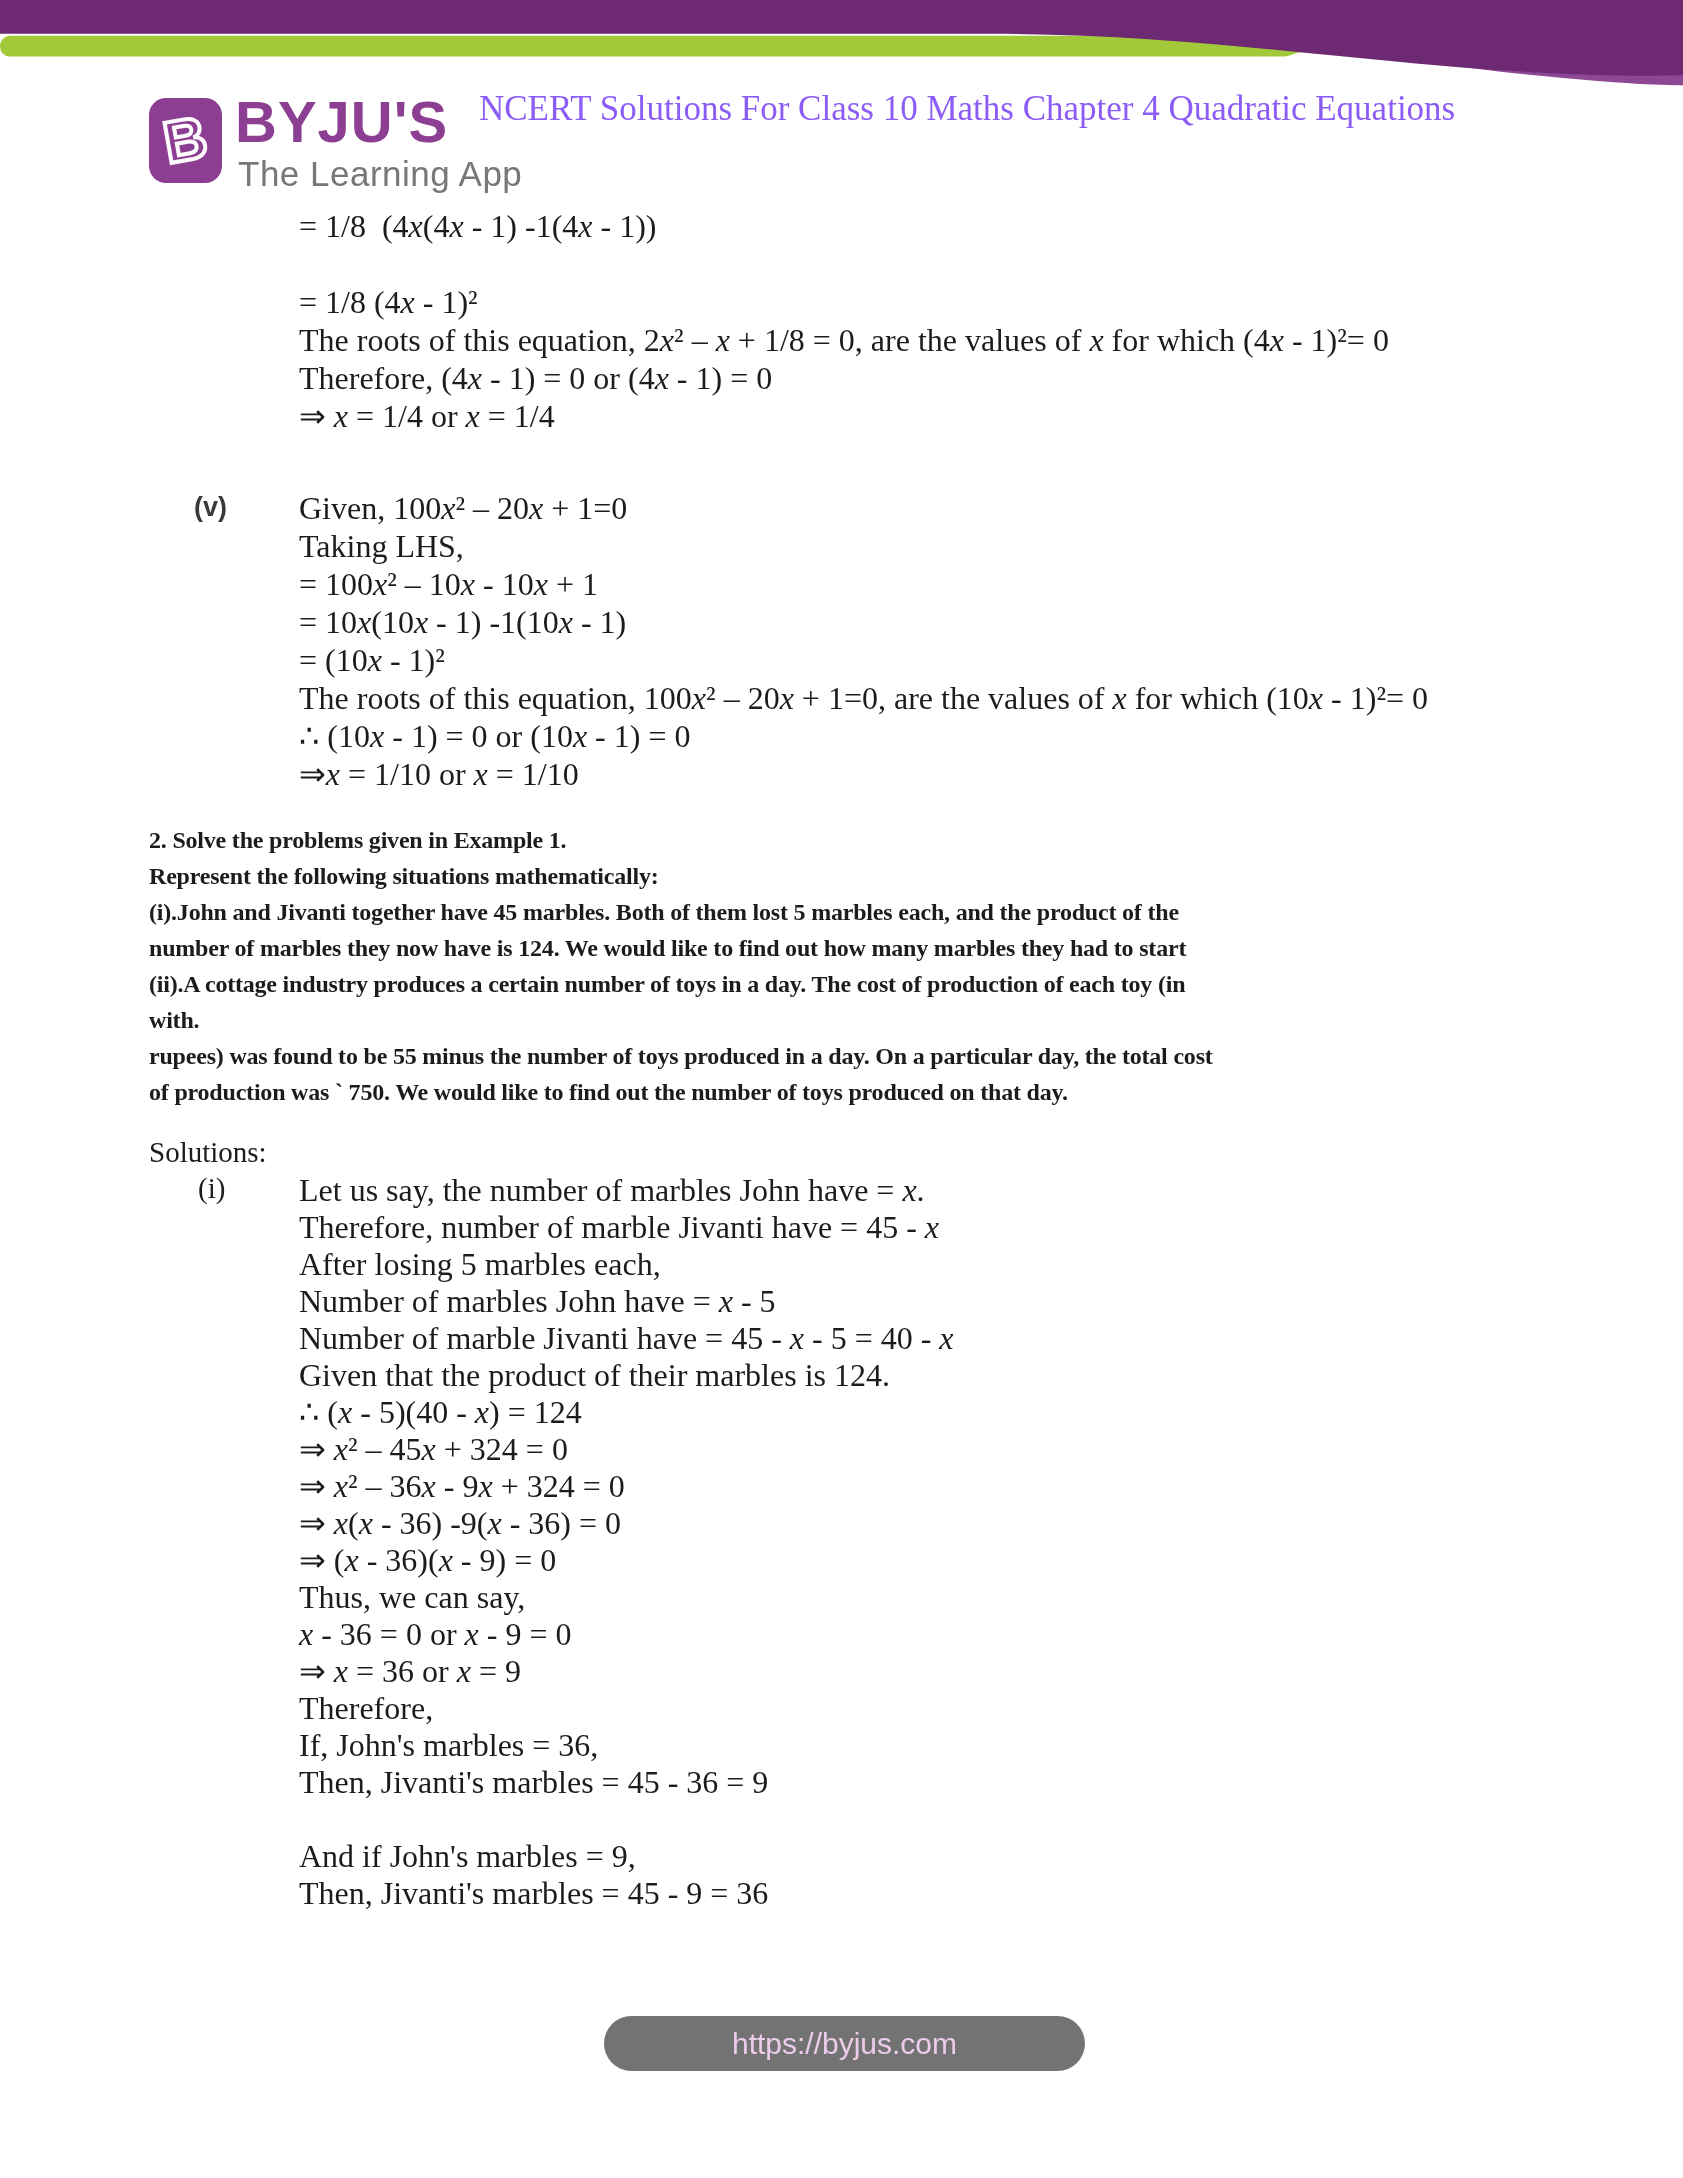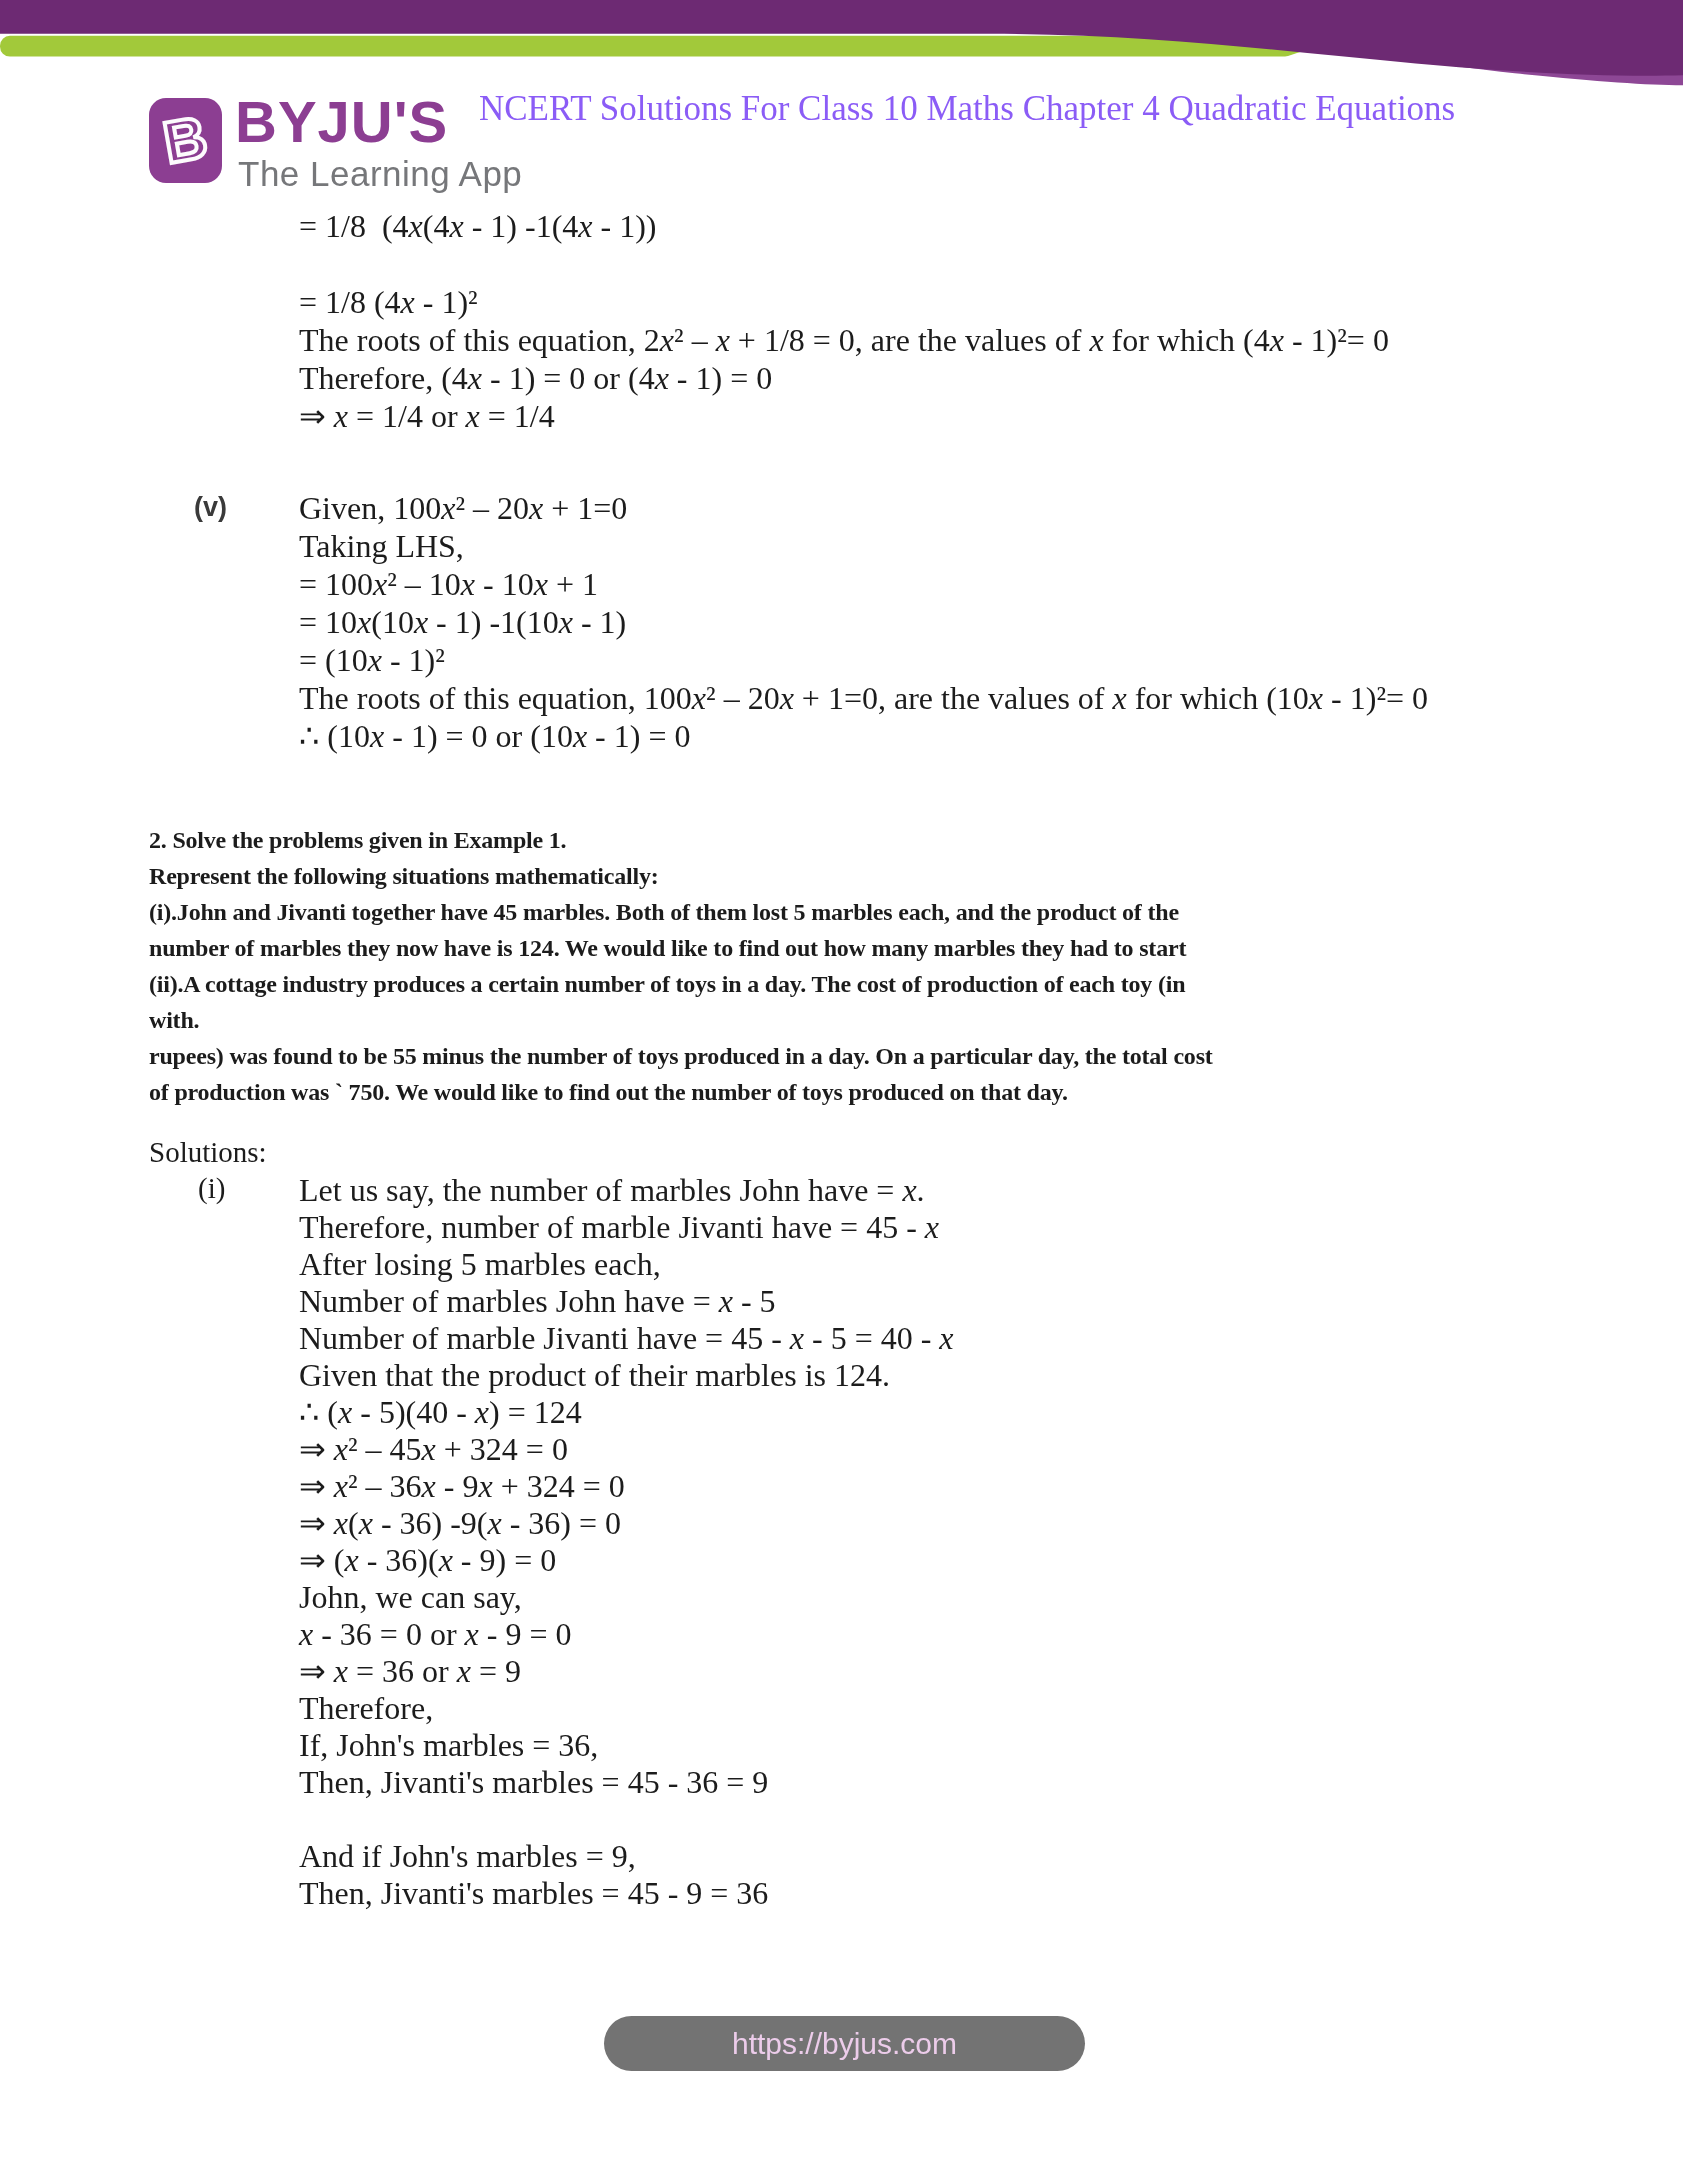--- a/index.html
+++ b/index.html
@@ -71,20 +71,21 @@
 
   <div class="abs" id="label-v">(v)</div>
   <div class="abs mathblock" id="block-v">
       <div class="line">Given, 100<i>x</i>² – 20<i>x</i> + 1=0</div>
       <div class="line">Taking LHS,</div>
       <div class="line">= 100<i>x</i>² – 10<i>x</i> - 10<i>x</i> + 1</div>
       <div class="line">= 10<i>x</i>(10<i>x</i> - 1) -1(10<i>x</i> - 1)</div>
       <div class="line">= (10<i>x</i> - 1)²</div>
       <div class="line">The roots of this equation, 100<i>x</i>² – 20<i>x</i> + 1=0, are the values of <i>x</i> for which (10<i>x</i> - 1)²= 0</div>
       <div class="line">∴ (10<i>x</i> - 1) = 0 or (10<i>x</i> - 1) = 0</div>
+      <div class="line">⇒<i>x</i> = 1/10 or <i>x</i> = 1/10</div>
     </div>
 
   <div class="abs" id="block-q2">
       <div class="line">2. Solve the problems given in Example 1.</div>
       <div class="line">Represent the following situations mathematically:</div>
       <div class="line">(i).John and Jivanti together have 45 marbles. Both of them lost 5 marbles each, and the product of the</div>
       <div class="line">number of marbles they now have is 124. We would like to find out how many marbles they had to start</div>
       <div class="line">(ii).A cottage industry produces a certain number of toys in a day. The cost of production of each toy (in</div>
       <div class="line">with.</div>
       <div class="line">rupees) was found to be 55 minus the number of toys produced in a day. On a particular day, the total cost</div>
@@ -98,21 +99,21 @@
       <div class="line">Therefore, number of marble Jivanti have = 45 - <i>x</i></div>
       <div class="line">After losing 5 marbles each,</div>
       <div class="line">Number of marbles John have = <i>x</i> - 5</div>
       <div class="line">Number of marble Jivanti have = 45 - <i>x</i> - 5 = 40 - <i>x</i></div>
       <div class="line">Given that the product of their marbles is 124.</div>
       <div class="line">∴ (<i>x</i> - 5)(40 - <i>x</i>) = 124</div>
       <div class="line">⇒ <i>x</i>² – 45<i>x</i> + 324 = 0</div>
       <div class="line">⇒ <i>x</i>² – 36<i>x</i> - 9<i>x</i> + 324 = 0</div>
       <div class="line">⇒ <i>x</i>(<i>x</i> - 36) -9(<i>x</i> - 36) = 0</div>
       <div class="line">⇒ (<i>x</i> - 36)(<i>x</i> - 9) = 0</div>
-      <div class="line">John, we can say,</div>
+      <div class="line">Thus, we can say,</div>
       <div class="line"><i>x</i> - 36 = 0 or <i>x</i> - 9 = 0</div>
       <div class="line">⇒ <i>x</i> = 36 or <i>x</i> = 9</div>
       <div class="line it">Therefore,</div>
       <div class="line">If, John's marbles = 36,</div>
       <div class="line">Then, Jivanti's marbles = 45 - 36 = 9</div>
       <div class="line">&nbsp;</div>
       <div class="line">And if John's marbles = 9,</div>
       <div class="line">Then, Jivanti's marbles = 45 - 9 = 36</div>
     </div>
 

